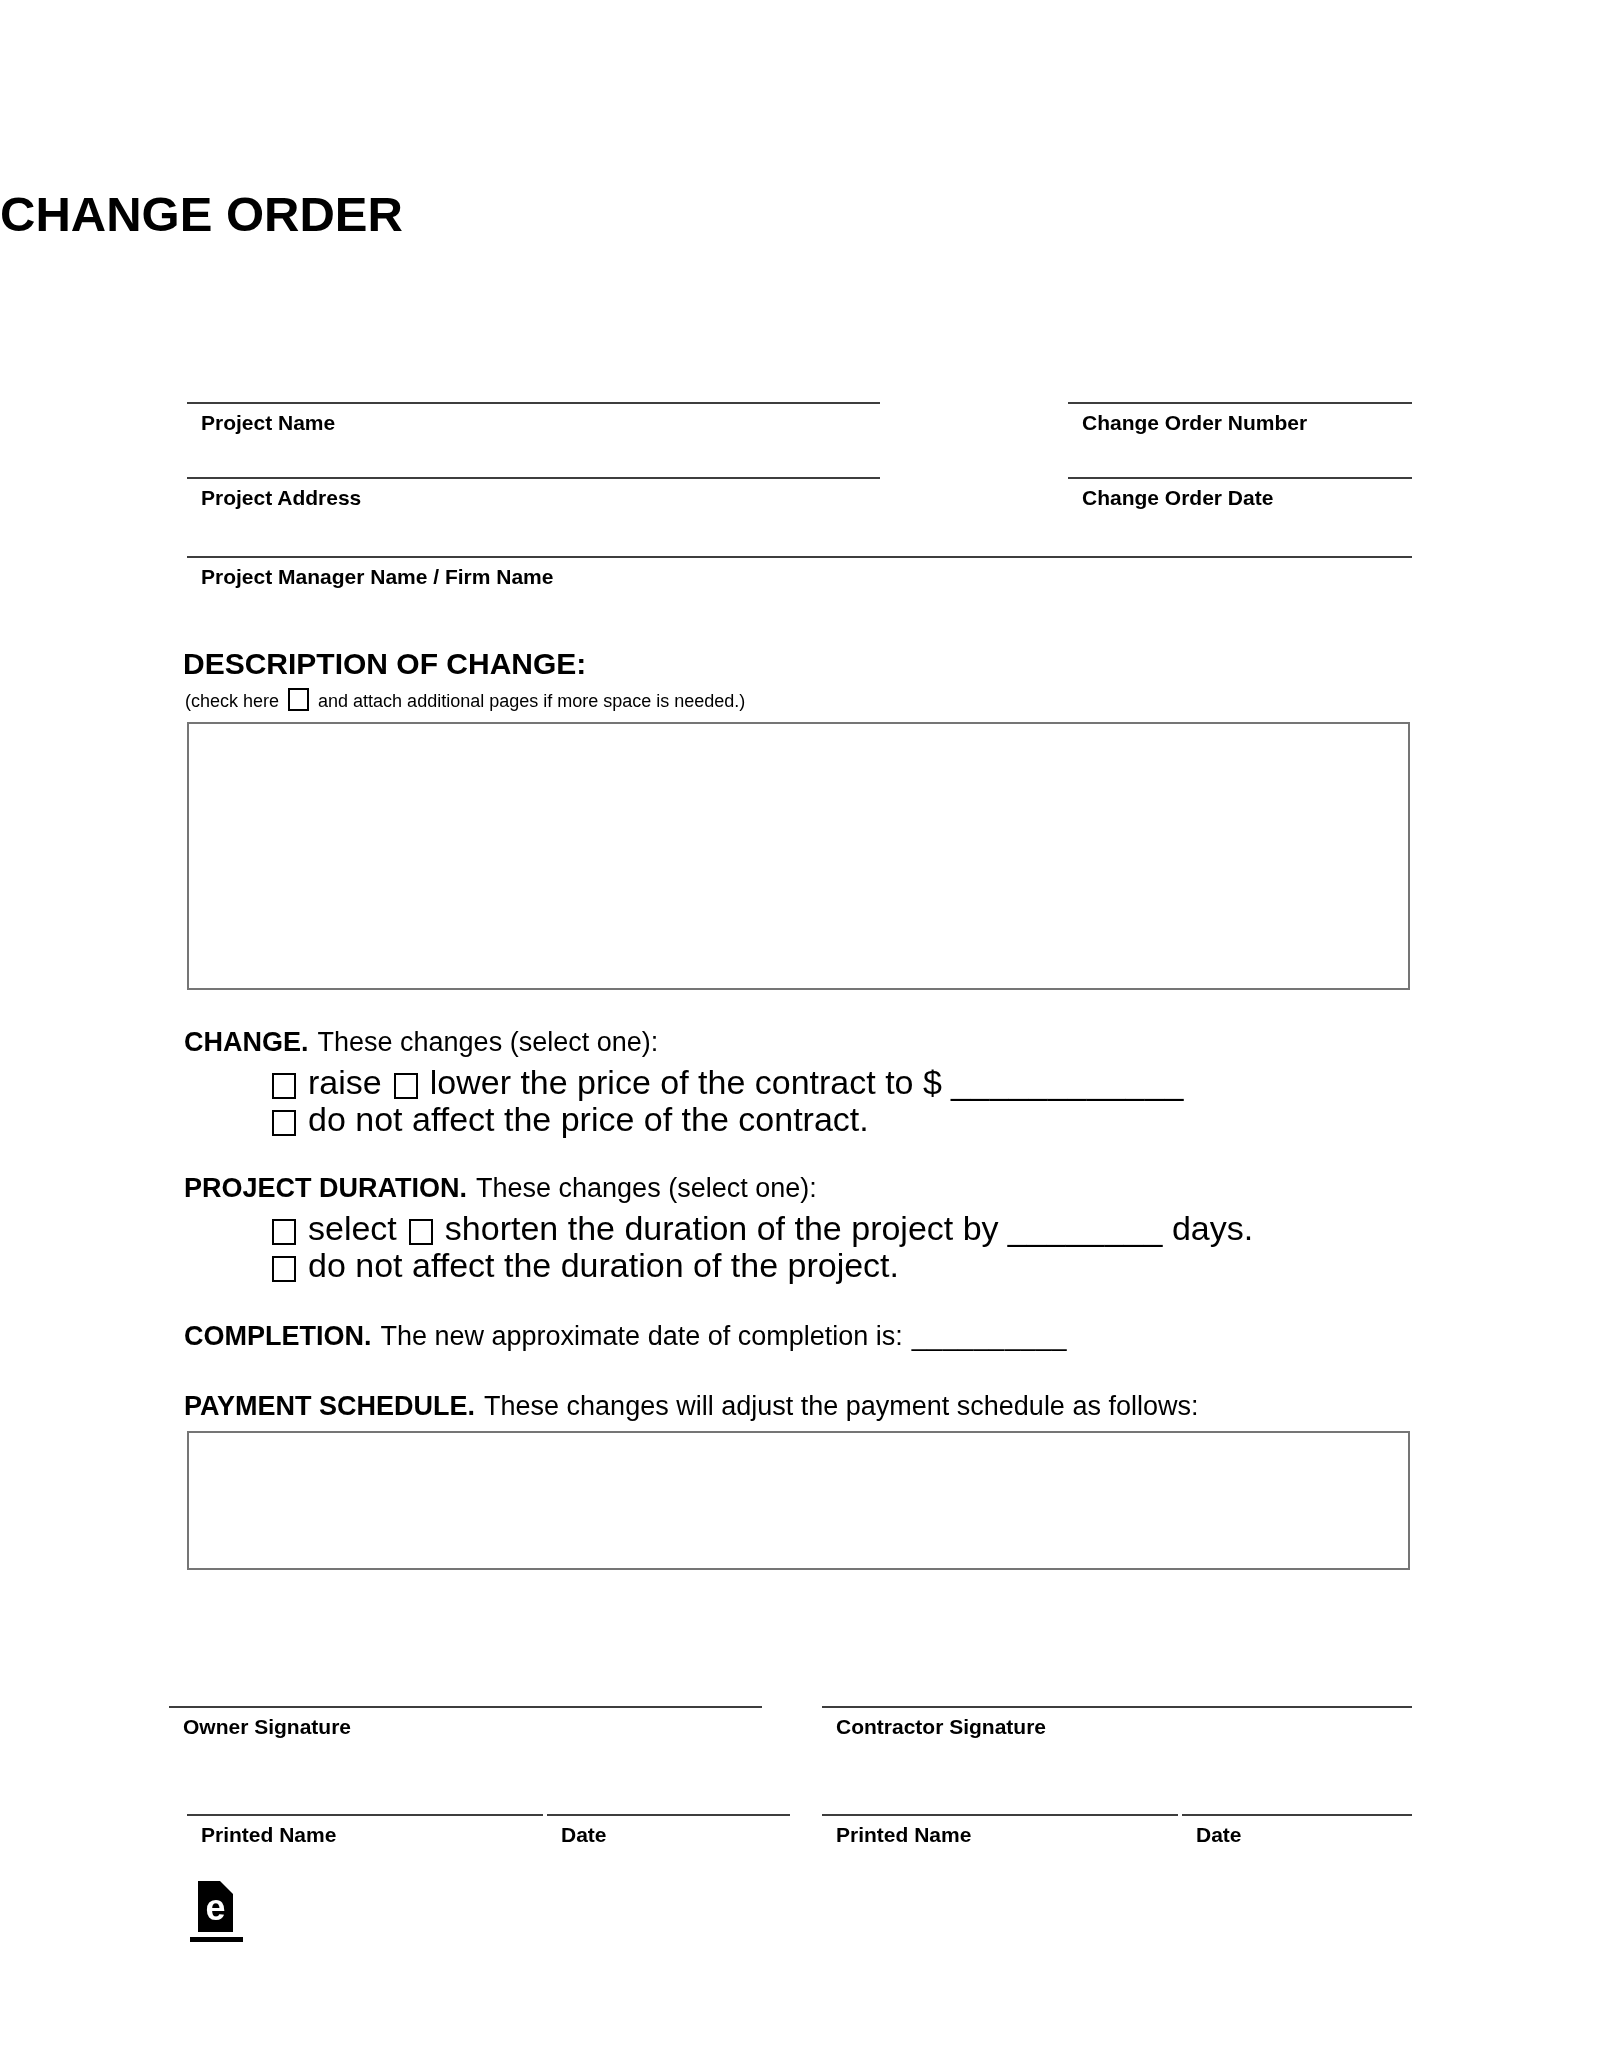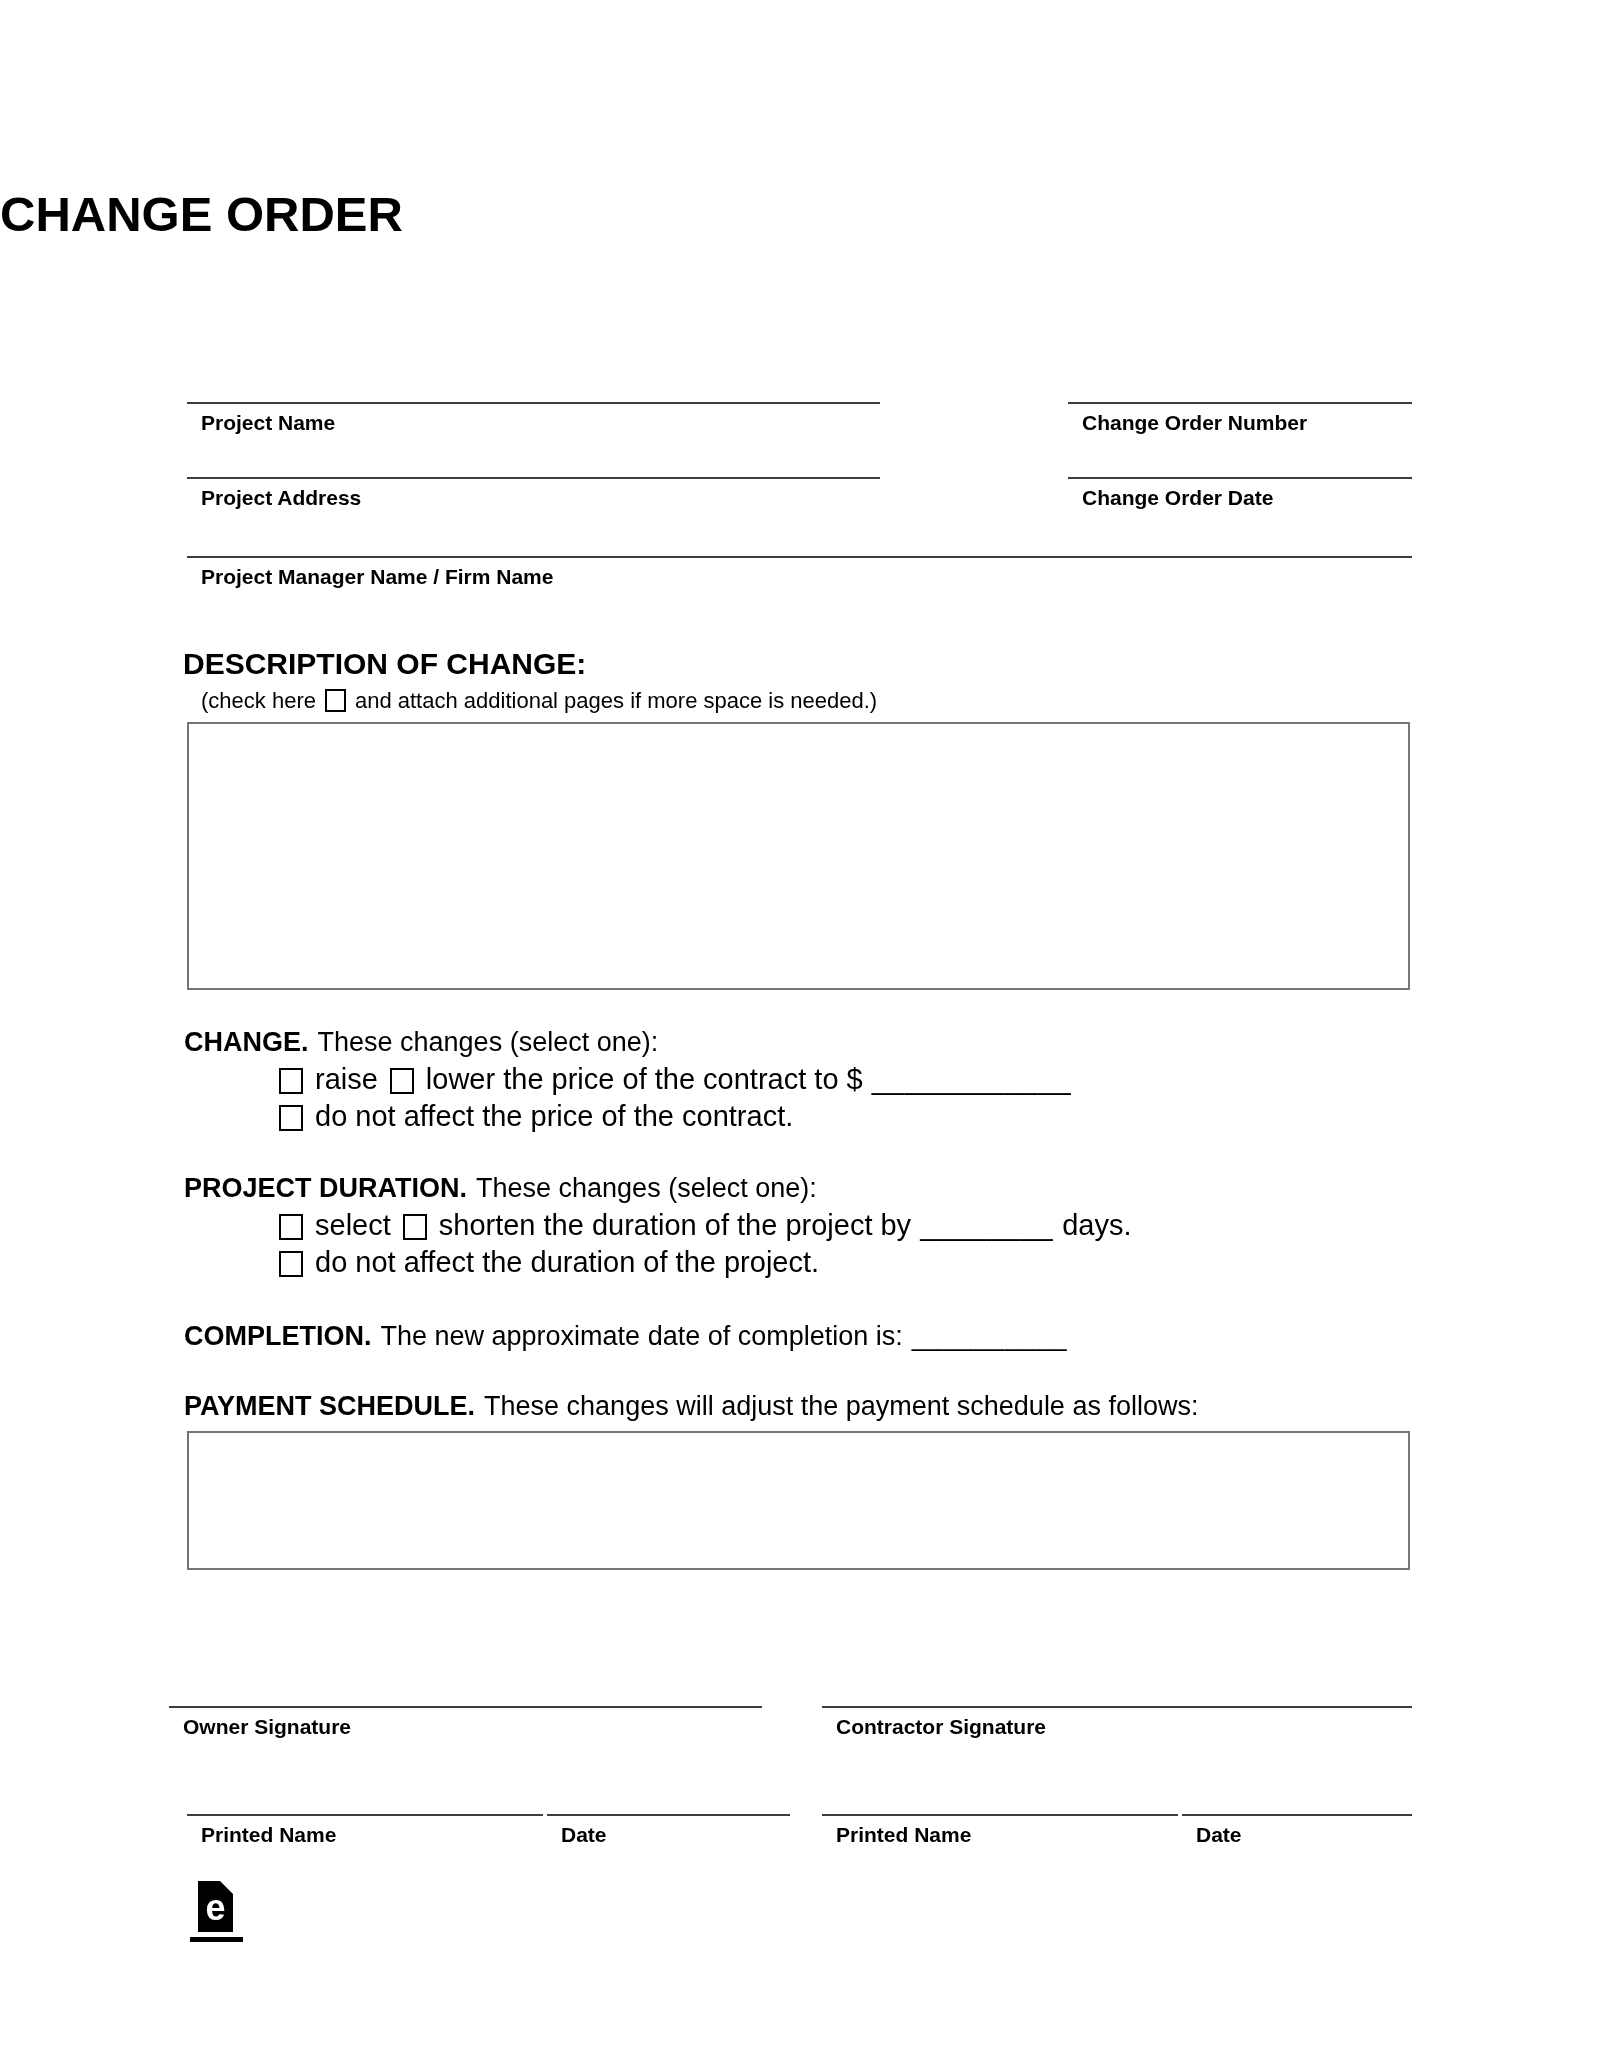--- a/index.html
+++ b/index.html
@@ -19,28 +19,28 @@
   
   .rule-field { position: absolute; border-top: 2px solid #3d3d3d; }
   .rule-field .lbl {
     display: block; padding: 7px 0 0 14px;
     font-size: 21px; font-weight: bold; line-height: 1.1; white-space: nowrap;
   }
 
   .section-heading {
     position: absolute; font-size: 30px; font-weight: bold; line-height: 1.05; white-space: nowrap;
   }
-  .note { position: absolute; font-size: 22px; line-height: 1.2; white-space: nowrap; margin-left: 16px; }
+  .note { position: absolute; font-size: 18px; line-height: 1.2; white-space: nowrap; }
 
   .bigbox { position: absolute; border: 2px solid #757575; background: #ffffff; }
 
   .lead { position: absolute; font-size: 27px; line-height: 1.2; white-space: nowrap; }
   .lead .b { font-weight: bold; margin-right: 9px; }
 
-  .opt { position: absolute; left: 279px; font-size: 29px; line-height: 1.2; white-space: nowrap; text-align: right; }
+  .opt { position: absolute; left: 272px; font-size: 34px; line-height: 1.2; white-space: nowrap; text-align: right; }
 
   .cb {
     display: inline-block; width: 24px; height: 26px;
     border: 2px solid #000; background: #fff; vertical-align: -5px; box-sizing: border-box;
   }
   .cb.first { margin-right: 12px; }
   .cb.mid { margin: 0 12px; }
   .cb-sm {
     display: inline-block; width: 21px; height: 23px;
     border: 2px solid #000; background: #fff; vertical-align: -4px; box-sizing: border-box;

